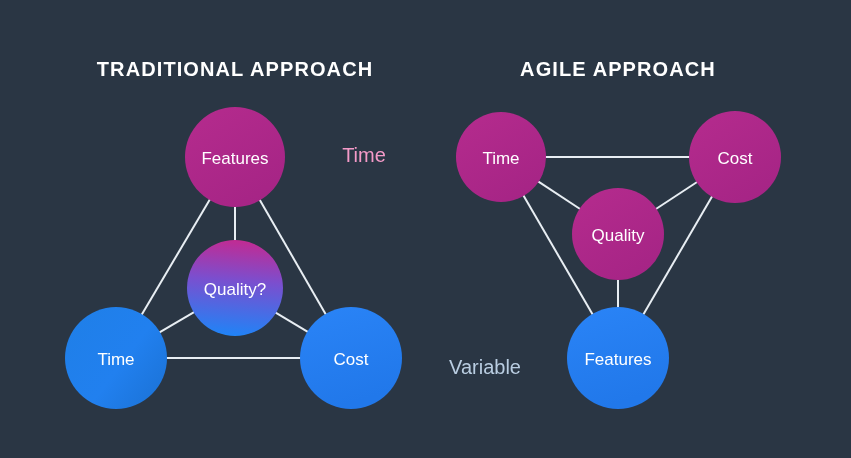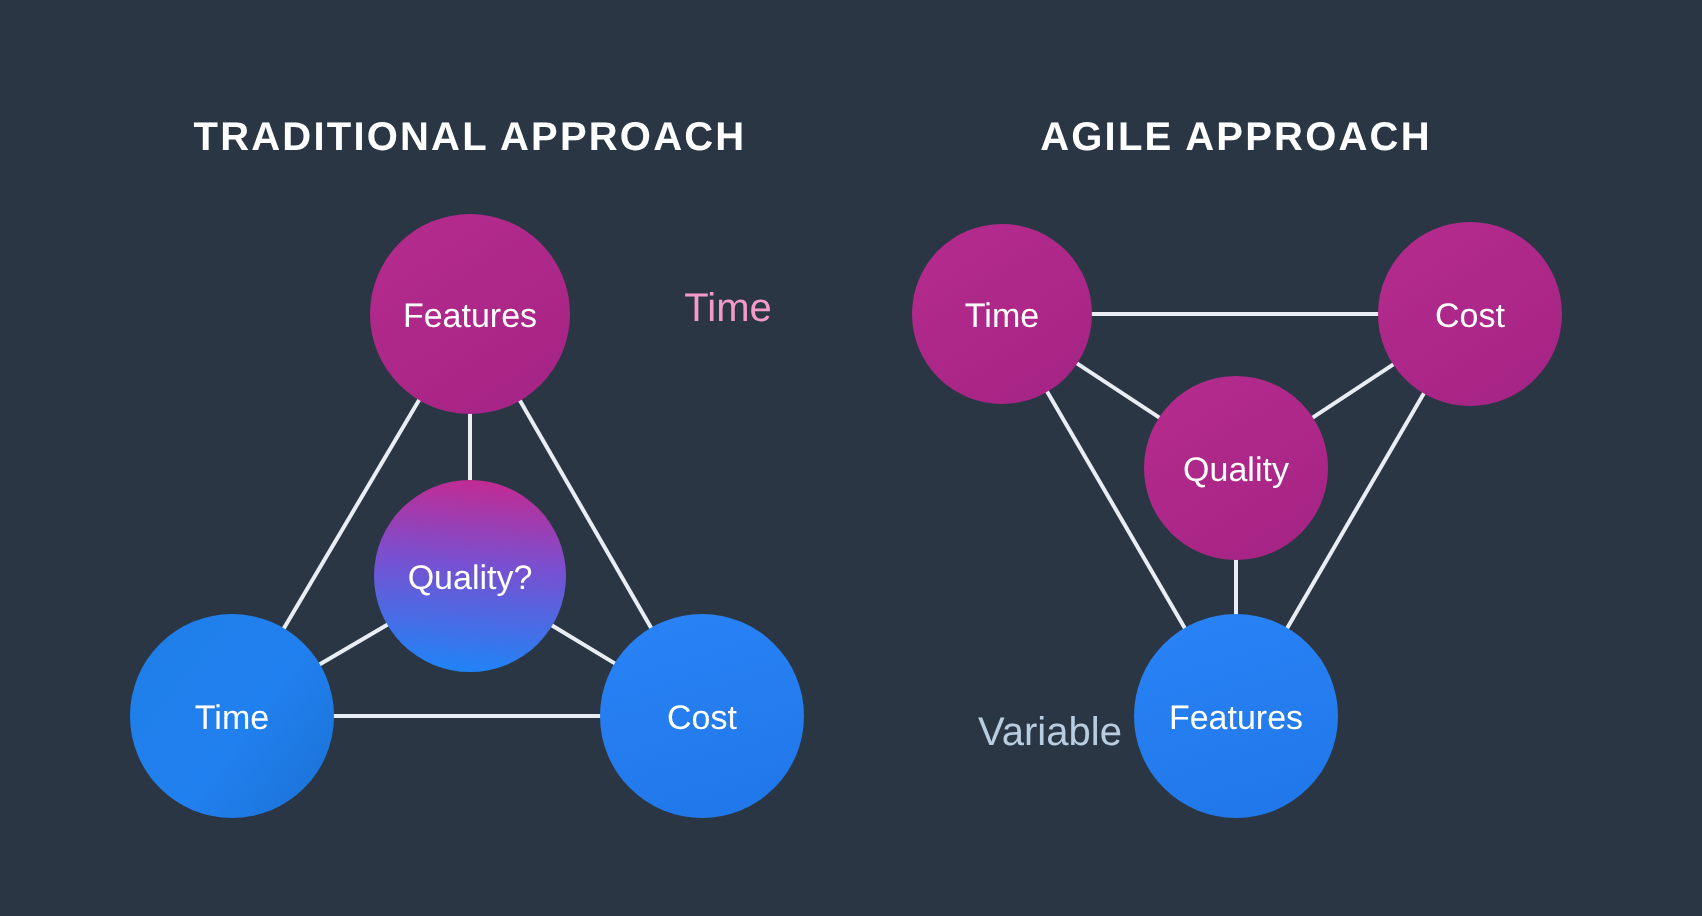--- a/index.html
+++ b/index.html
@@ -36,21 +36,21 @@
 
   .side-label {
     position: absolute;
     font-family: "Liberation Sans", sans-serif;
     font-size: 20px;
     font-weight: normal;
     white-space: nowrap;
     transform: translate(-50%, -50%);
   }
   #label-fixed { left: 364px; top: 155px; color: #f49ac8; }
-  #label-variable { left: 485px; top: 367px; color: #b9cde1; margin-left: 40px; }
+  #label-variable { left: 485px; top: 367px; color: #b9cde1; }
 
   svg.diagram {
     position: absolute;
     left: 0;
     top: 0;
     width: 851px;
     height: 458px;
     overflow: visible;
   }
   .edge {

